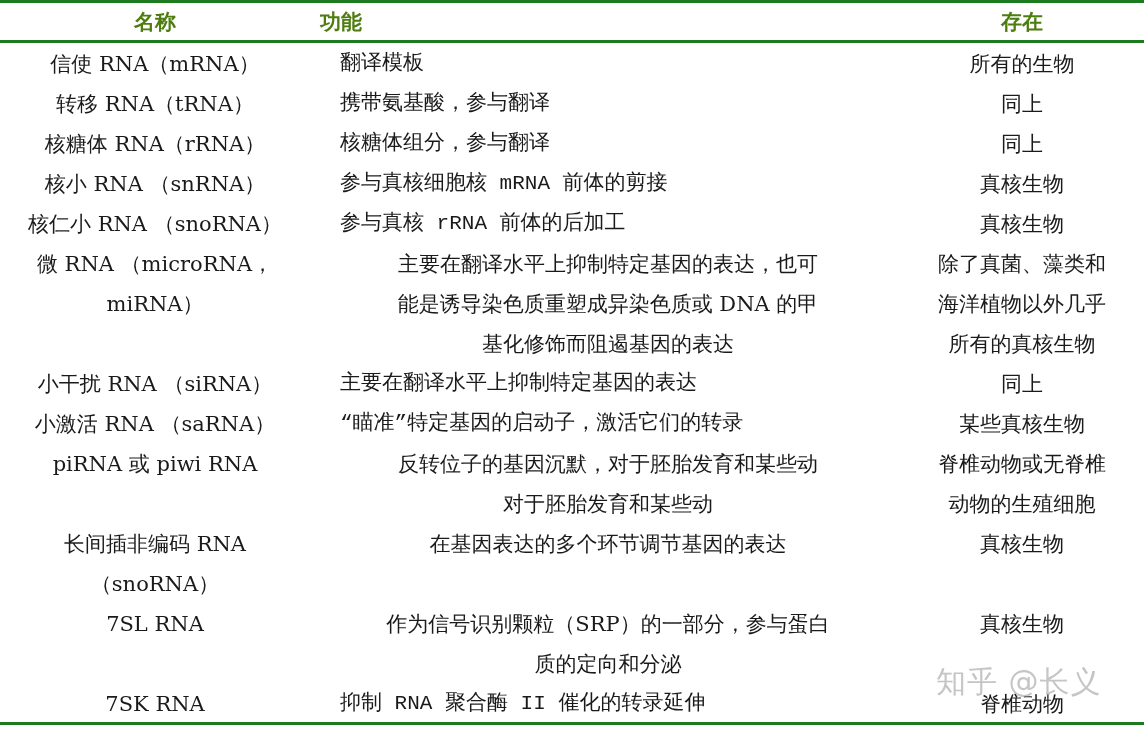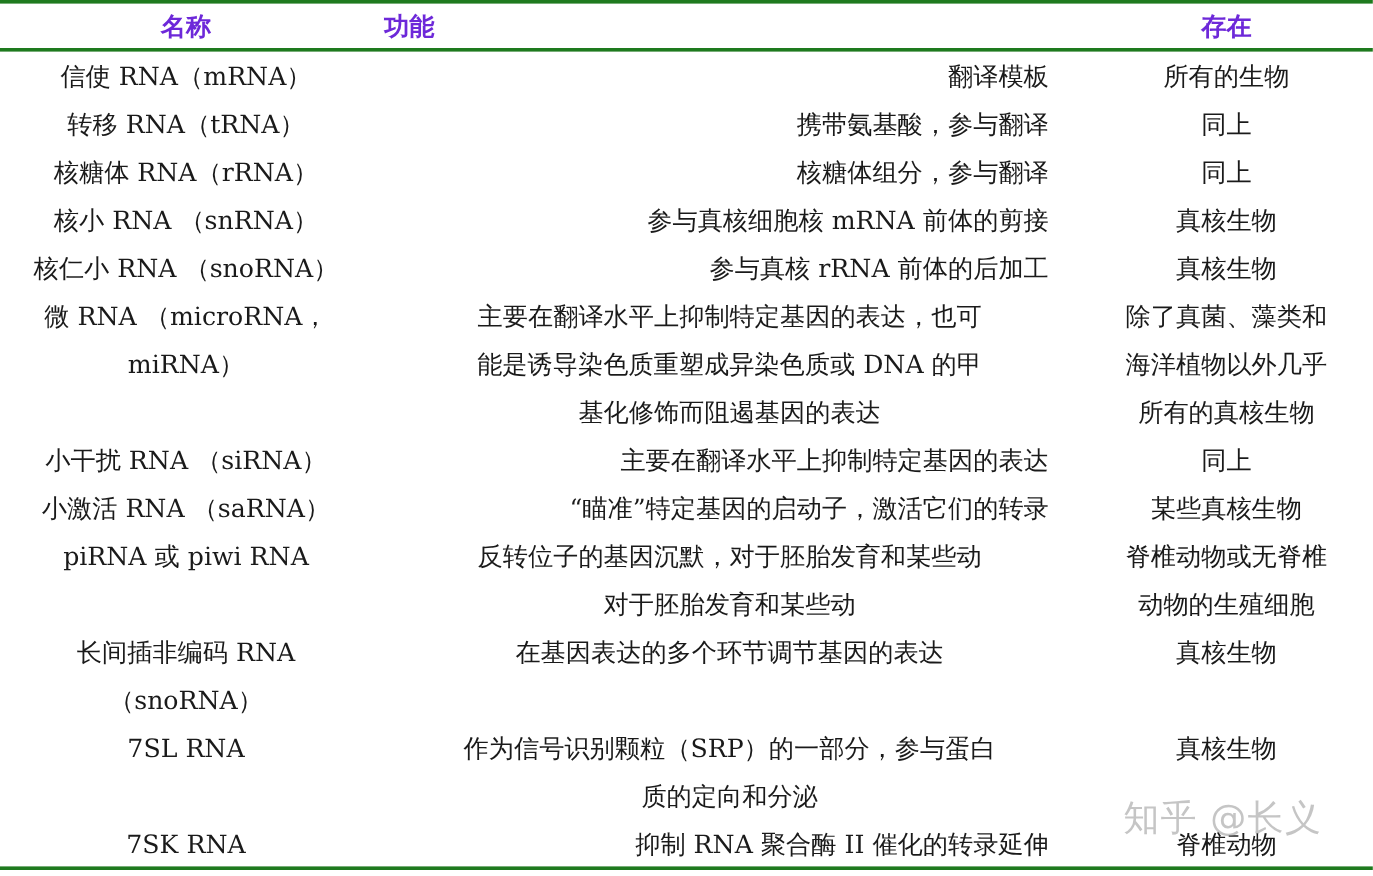--- a/index.html
+++ b/index.html
@@ -36,38 +36,38 @@
     position: absolute;
     top: 3px;
     left: 0;
     width: 1144px;
     height: 37px;
     display: flex;
     align-items: center;
     font-weight: bold;
     font-size: 21px;
     font-family: "DejaVu Sans", "Liberation Sans", sans-serif;
-    color: #6d28d9;
+    color: #4d7c0f;
   }
   .col-name { position: absolute; left: 0; width: 310px; text-align: center; }
   .col-func { position: absolute; left: 330px; width: 560px; }
   .col-where { position: absolute; left: 900px; width: 244px; text-align: center; }
 
   .header .col-func { text-align: left; left: 320px; width: 570px; }
 
   .row {
     position: absolute;
     left: 0;
     width: 956px;
     font-size: 21px;
     line-height: 40px;
   }
   .cell { position: absolute; top: 0; }
   .cell.col-name { text-align: center; }
-  .cell.col-func.center { text-align: right; left: 304px; width: 570px; }
+  .cell.col-func.center { text-align: left; left: 340px; width: 570px; font-family: Liberation Mono, monospace; }
   .cell.col-func.left { text-align: center; left: 333px; width: 550px; }
   .cell.col-where { text-align: center; }
   .line { display: block; white-space: nowrap; }
 
   .watermark {
     position: absolute;
     left: 936px;
     top: 662px;
     font-size: 30px;
     font-family: "DejaVu Sans", "Liberation Sans", sans-serif;

